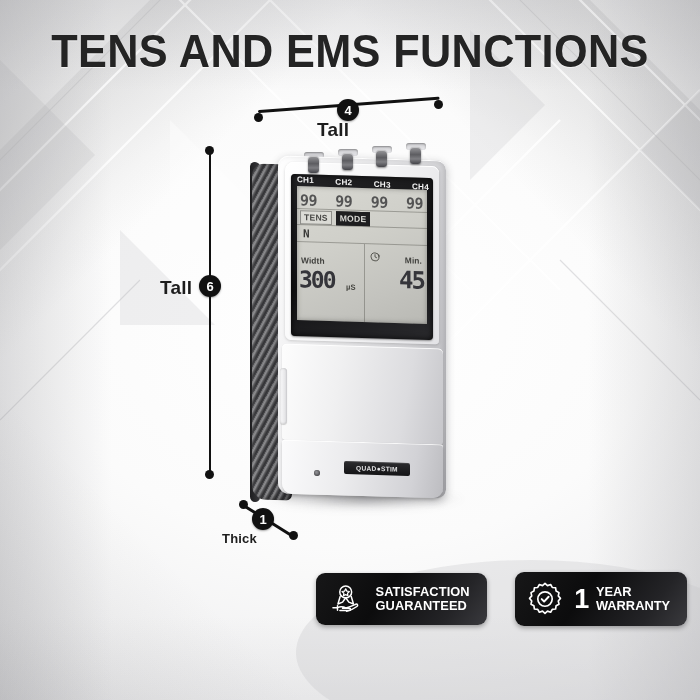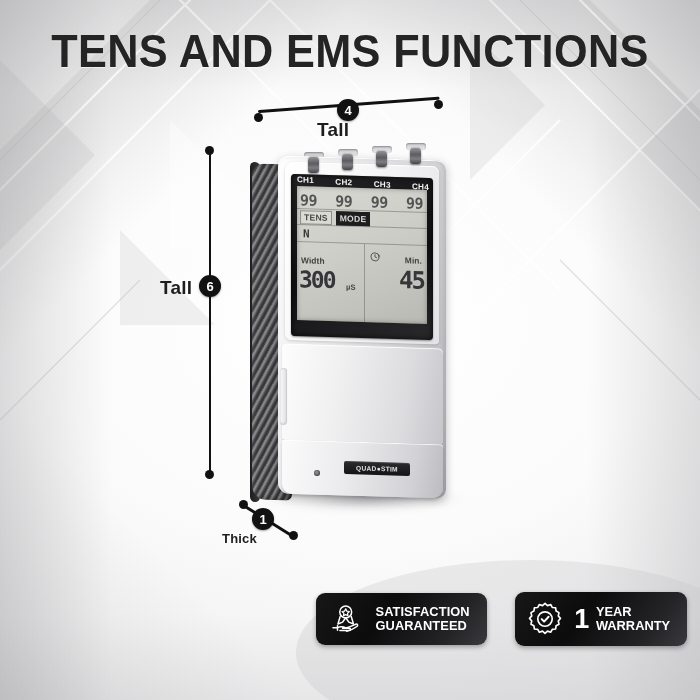--- a/index.html
+++ b/index.html
@@ -237,21 +237,21 @@
     box-shadow:inset 0 0 2px rgba(0,0,0,.6);transform:skewY(1.7deg);
   }
 
   
   .ellipse{
     position:absolute;left:296px;top:560px;width:470px;height:185px;
     border-radius:50%;
     background:rgba(197,194,199,.30);
     filter:blur(.4px);
   }
-  .badges{position:absolute;left:316px;top:592px;display:flex;gap:28px;align-items:center;}
+  .badges{position:absolute;left:316px;top:572px;display:flex;gap:28px;align-items:center;}
   .badge{
     display:flex;align-items:center;gap:11px;
     padding:9px 15px 9px 12px;border-radius:9px;
     background:linear-gradient(125deg,#171718 0%,#0c0c0d 40%,#242427 78%,#3a3a3e 100%);
     box-shadow:0 2px 5px rgba(0,0,0,.33);
   }
   .badge-txt{
     font-family:"Liberation Sans", sans-serif;font-weight:bold;color:#fff;
     font-size:13.5px;line-height:14.5px;letter-spacing:.1px;transform:scaleX(.95);
     white-space:nowrap;

